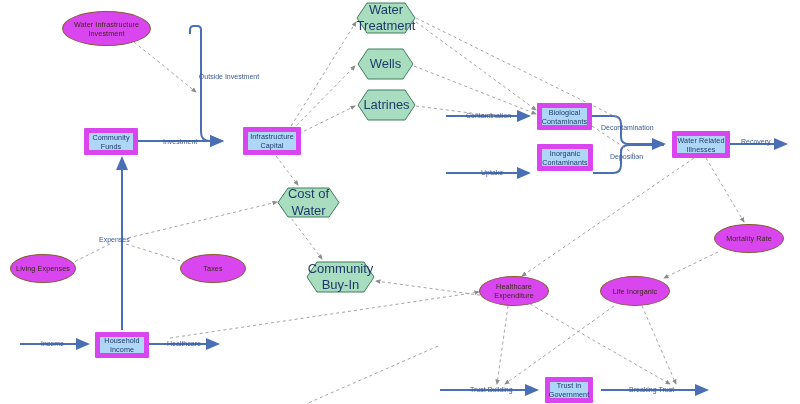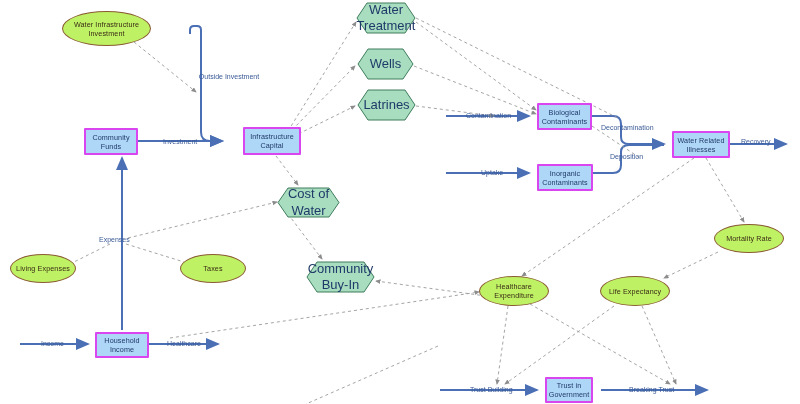--- a/index.html
+++ b/index.html
@@ -31,25 +31,25 @@
     font-size: 7.2px;
     line-height: 1.25;
     color: #1f3a68;
     letter-spacing: 0.1px;
     box-sizing: border-box;
     z-index: 3;
   }
   .node span { display: block; pointer-events: none; }
   .stock {
     background: #aed6f7;
-    border: 2px solid #d946ef;
+    border: 5px solid #d946ef;
     border-radius: 1px;
   }
   .ellipse {
-    background: #bef264;
+    background: #d946ef;
     border: 1px solid #8a5a33;
     border-radius: 50%;
     color: #3a2a16;
   }
   .hex-wrap {
     position: absolute;
     z-index: 3;
   }
   .hex-wrap svg { display: block; }
   .hex-label {
@@ -170,21 +170,21 @@
 
   <div class="node stock" style="left:84px;top:128px;width:54px;height:27px;">
     <span>Community Funds</span>
   </div>
   <div class="node stock" style="left:230px;top:127px;width:58px;height:28px;margin-left:13px;">
     <span>Infrastructure Capital</span>
   </div>
   <div class="node stock" style="left:537px;top:103px;width:55px;height:27px;">
     <span>Biological Contaminants</span>
   </div>
-  <div class="node stock" style="left:537px;top:164px;width:56px;height:27px;">
+  <div class="node stock" style="left:537px;top:144px;width:56px;height:27px;">
     <span>Inorganic Contaminants</span>
   </div>
   <div class="node stock" style="left:672px;top:131px;width:58px;height:27px;">
     <span>Water Related Illnesses</span>
   </div>
   <div class="node stock" style="left:95px;top:332px;width:54px;height:26px;">
     <span>Household Income</span>
   </div>
   <div class="node stock" style="left:545px;top:377px;width:48px;height:26px;">
     <span>Trust in Government</span>
@@ -199,21 +199,21 @@
   <div class="node ellipse" style="left:180px;top:254px;width:66px;height:29px;">
     <span>Taxes</span>
   </div>
   <div class="node ellipse" style="left:714px;top:224px;width:70px;height:29px;">
     <span>Mortality Rate</span>
   </div>
   <div class="node ellipse" style="left:479px;top:276px;width:70px;height:30px;">
     <span>Healthcare Expenditure</span>
   </div>
   <div class="node ellipse" style="left:600px;top:276px;width:70px;height:30px;">
-    <span>Life Expectancy</span>
+    <span>Life Inorganic</span>
   </div>
 
   <div class="hex-wrap" style="left:356px;top:2px;width:60px;height:32px;">
     <svg width="60" height="32" viewBox="0 0 60 32">
       <polygon points="11,1 49,1 59,16 49,31 11,31 1,16" fill="#a8ddc0" stroke="#3f7d5d" stroke-width="1"></polygon>
     </svg>
     <div class="hex-label">
         <span>Water Treatment</span>
       </div>
   </div>

